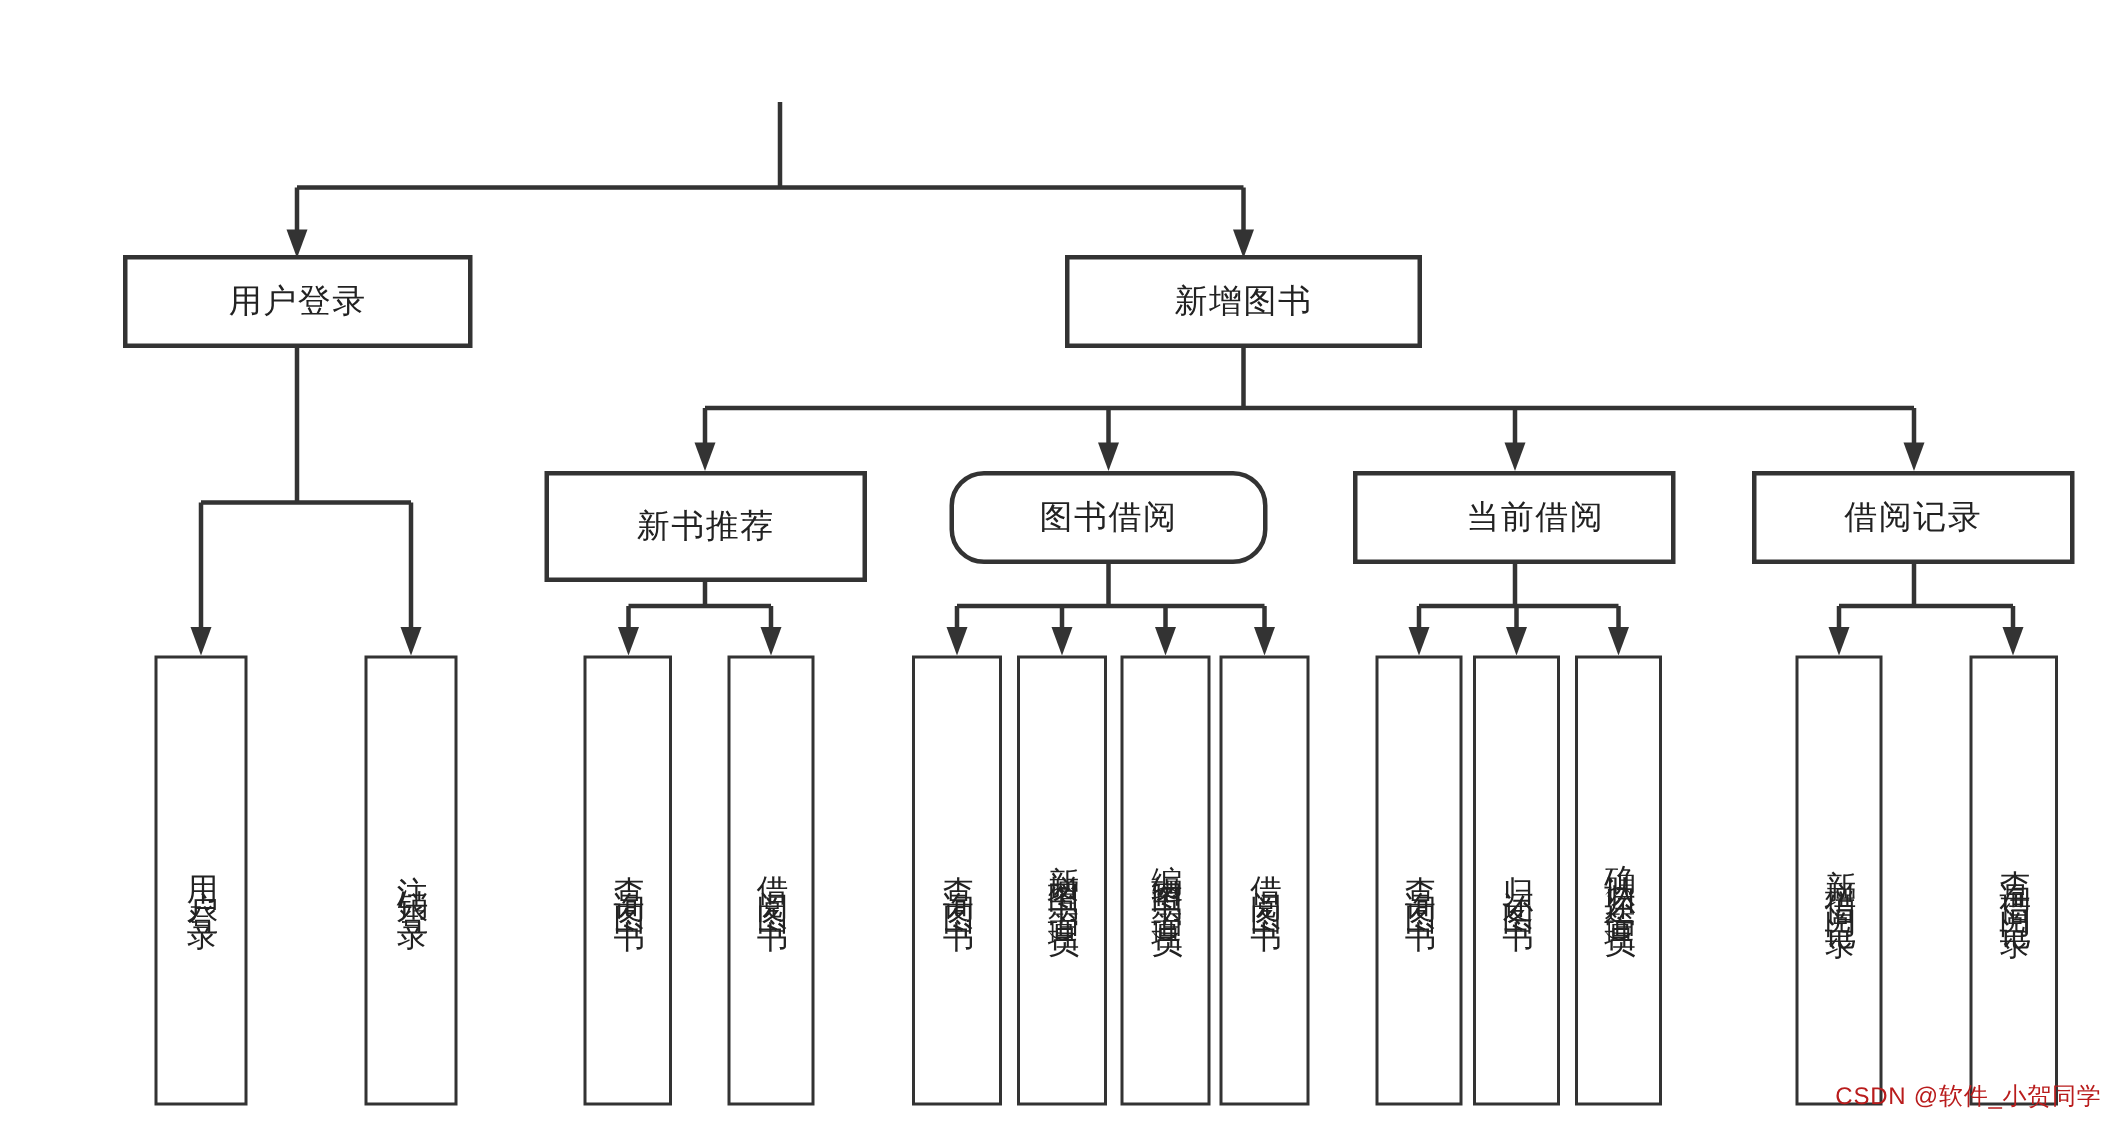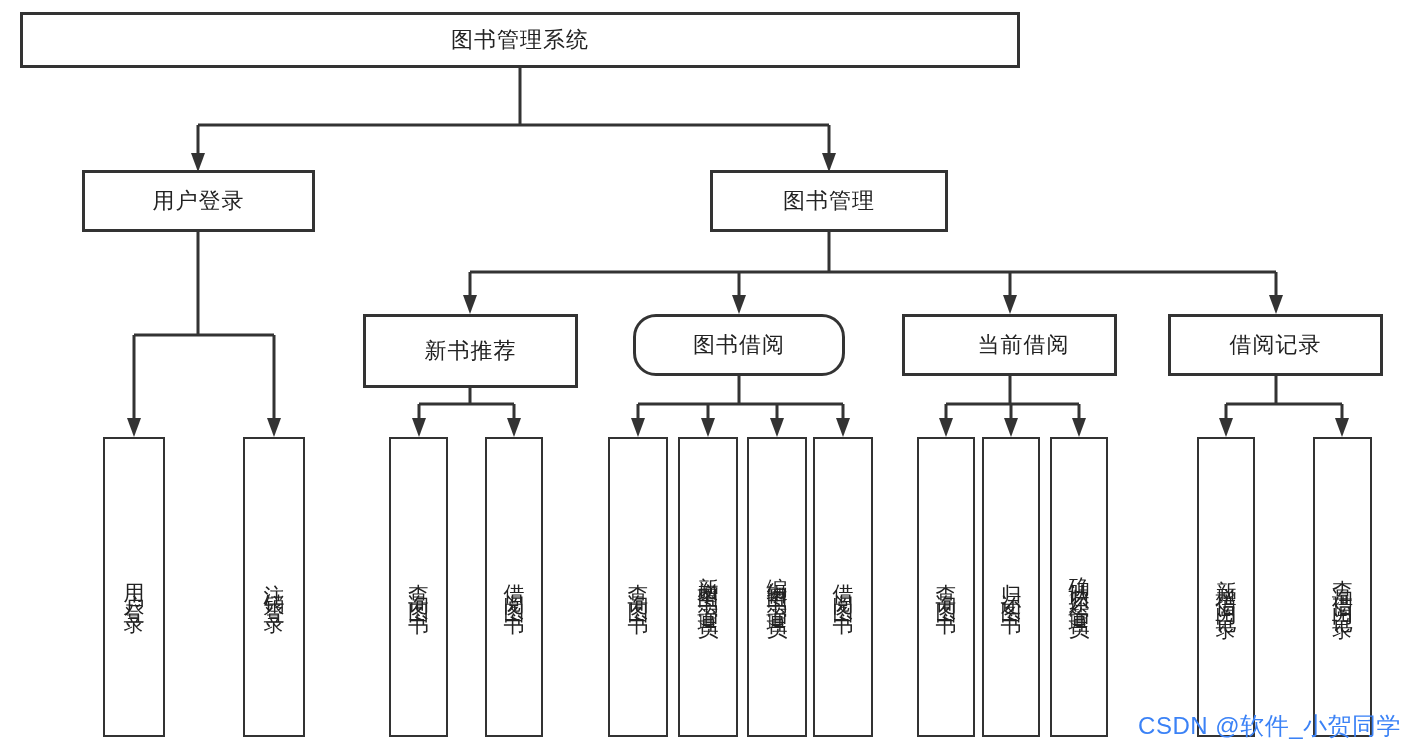--- a/index.html
+++ b/index.html
@@ -38,21 +38,21 @@
   .b12{left:678px;top:437px;width:60px;height:300px;}
   .b13{left:747px;top:437px;width:60px;height:300px;}
   .b14{left:813px;top:437px;width:60px;height:300px;}
   .b15{left:917px;top:437px;width:58px;height:300px;}
   .b16{left:982px;top:437px;width:58px;height:300px;}
   .b17{left:1050px;top:437px;width:58px;height:300px;}
   .b18{left:1197px;top:437px;width:58px;height:300px;}
   .b19{left:1313px;top:437px;width:59px;height:300px;}
   #watermark{
     position:absolute;right:4px;bottom:5px;z-index:5;
-    font-size:24px;color:#3b82f6;letter-spacing:0.5px;white-space:nowrap;
+    font-size:16px;color:#b91c1c;letter-spacing:0.5px;white-space:nowrap;
   }
   .wire{stroke:#333333;stroke-width:3;fill:none;}
   .arrow{fill:#333333;stroke:none;}
 </style>
 </head>
 <body>
 
 <div id="stage">
 
   <svg id="wires" viewBox="0 0 1405 747" xmlns="http://www.w3.org/2000/svg">
@@ -84,23 +84,22 @@
     <path class="wire" d="M1010 376 V404 M946 404 H1079 M946 404 V421 M1011 404 V421 M1079 404 V421"></path>
     <polygon class="arrow" points="946,437 939,418 953,418"></polygon>
     <polygon class="arrow" points="1011,437 1004,418 1018,418"></polygon>
     <polygon class="arrow" points="1079,437 1072,418 1086,418"></polygon>
 
     <path class="wire" d="M1276 376 V404 M1226 404 H1342 M1226 404 V421 M1342 404 V421"></path>
     <polygon class="arrow" points="1226,437 1219,418 1233,418"></polygon>
     <polygon class="arrow" points="1342,437 1335,418 1349,418"></polygon>
   </svg>
 
-  <div class="node hbox b0">图书管理系统</div>
   <div class="node hbox b1">用户登录</div>
-  <div class="node hbox b2">图书管理</div>
+  <div class="node hbox b2">新增图书</div>
   <div class="node hbox b3">新书推荐</div>
   <div class="node hbox b4">图书借阅</div>
   <div class="node hbox b5">当前借阅</div>
   <div class="node hbox b6">借阅记录</div>
 
   <div class="node vbox b7">用户登录</div>
   <div class="node vbox b8">注销登录</div>
   <div class="node vbox b9">查询图书</div>
   <div class="node vbox b10">借阅图书</div>
   <div class="node vbox b11">查询图书</div>

